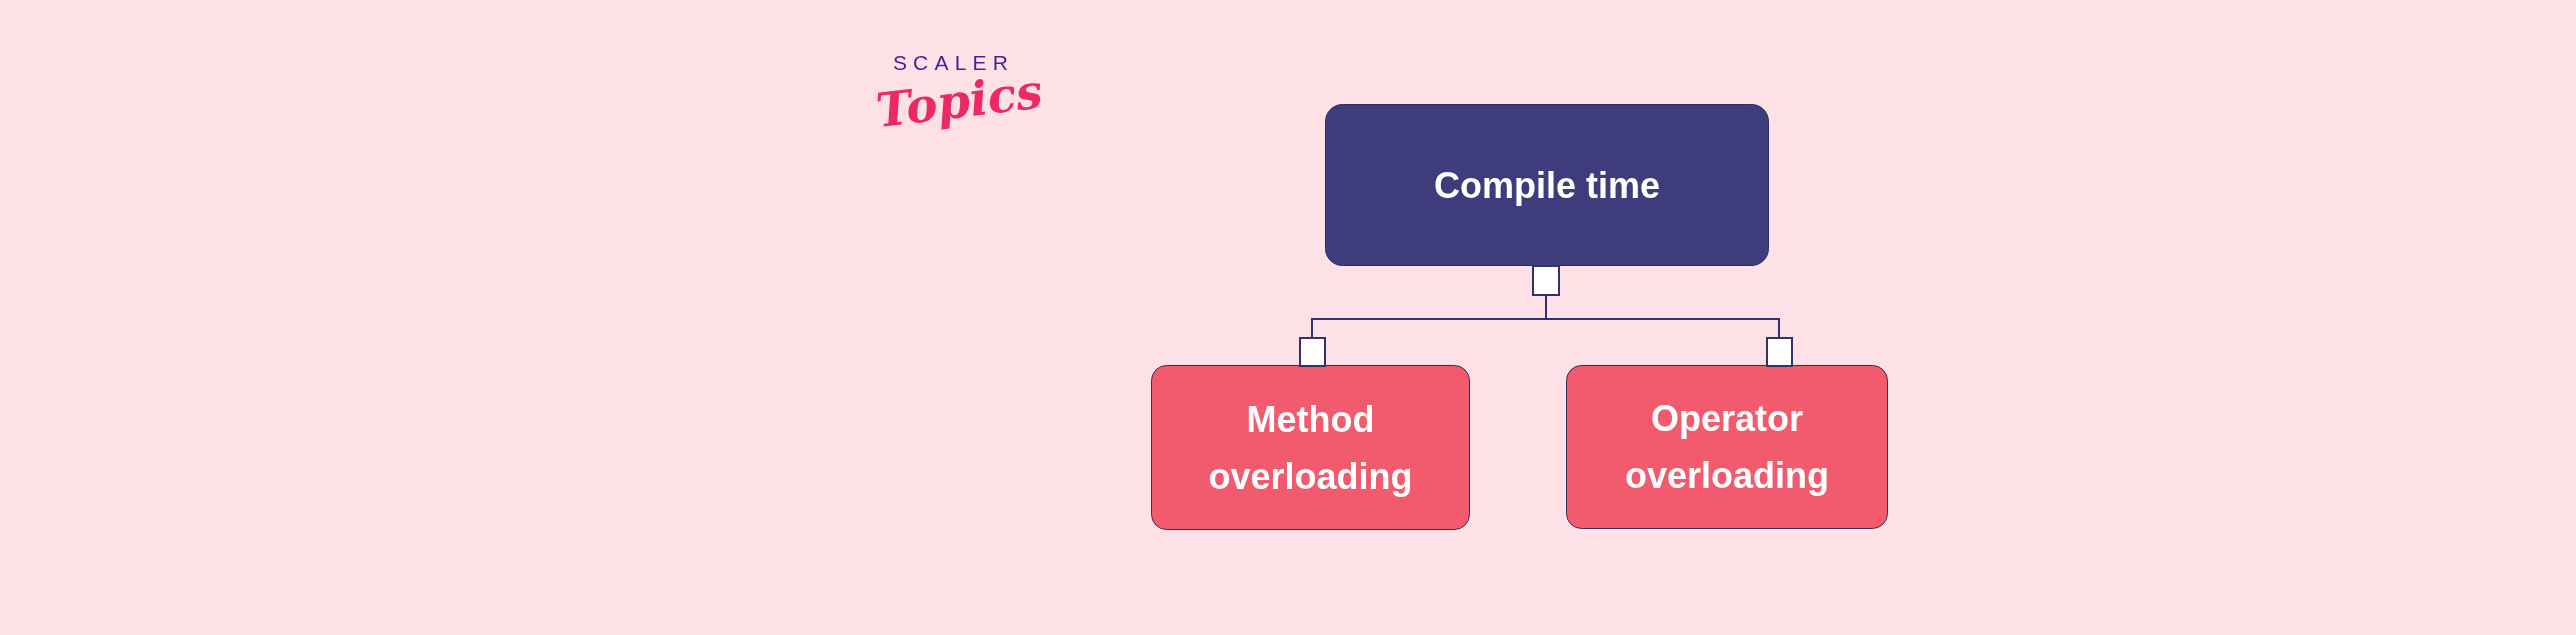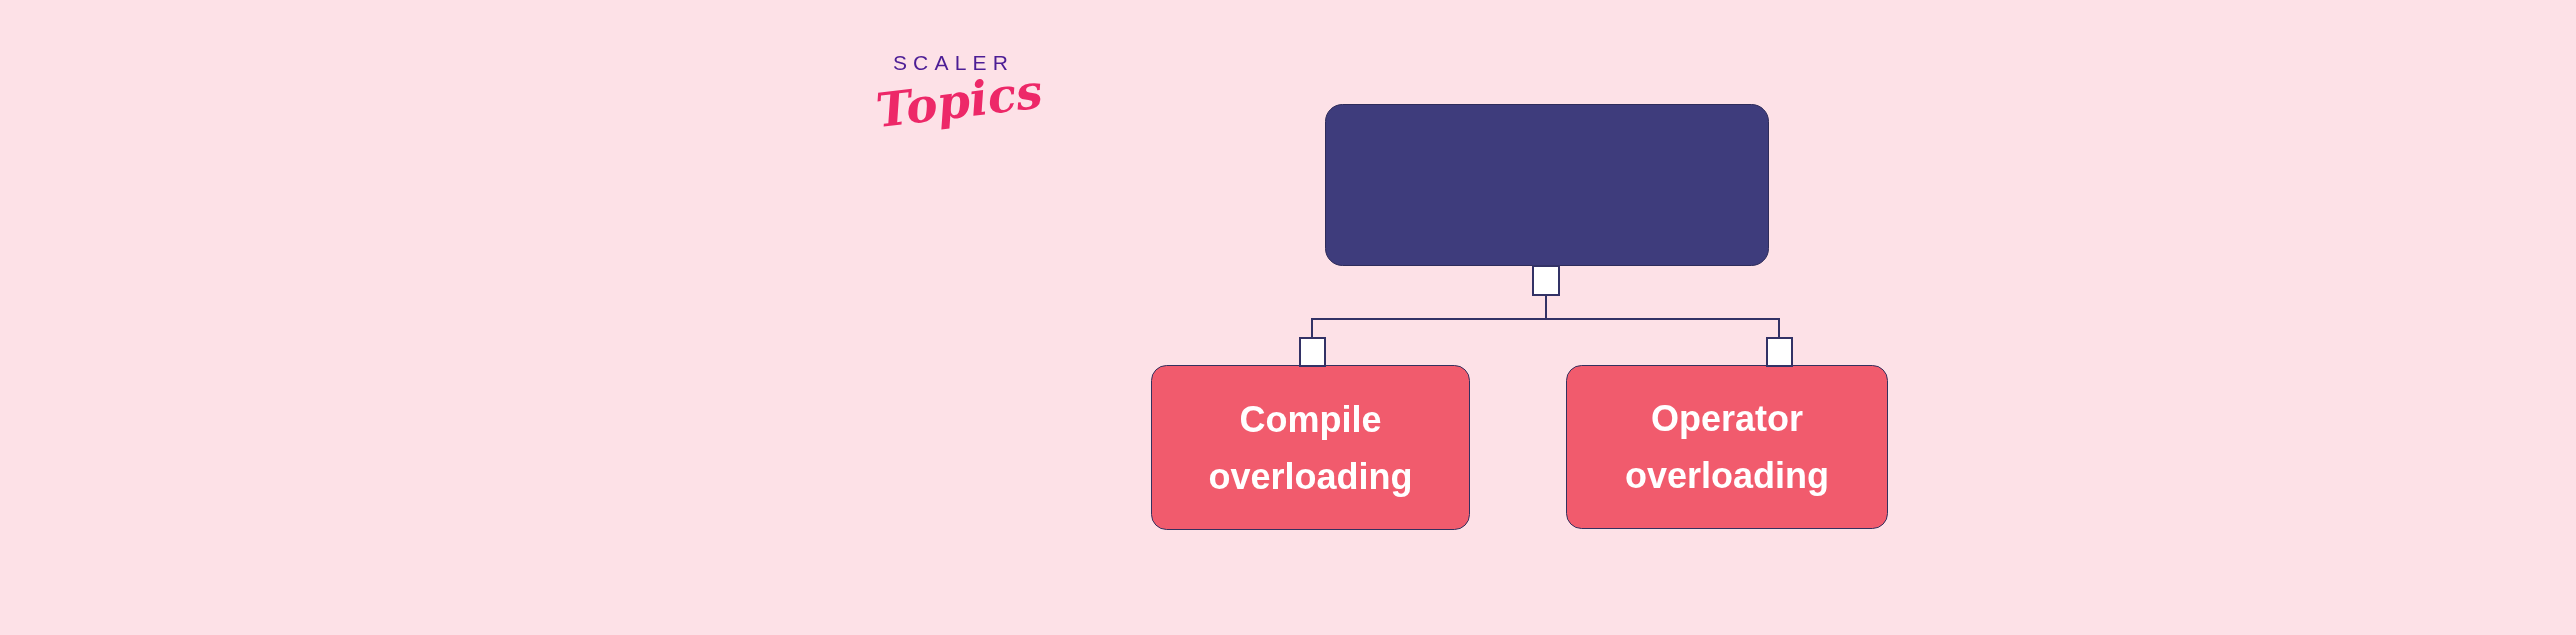--- a/index.html
+++ b/index.html
@@ -129,24 +129,25 @@
   <div class="edge edge-v-root"></div>
   <div class="edge edge-h"></div>
   <div class="edge edge-v-left"></div>
   <div class="edge edge-v-right"></div>
 
   <div class="port port-root"></div>
   <div class="port port-left"></div>
   <div class="port port-right"></div>
 
   <div class="node node-root">
+    <span class="line">Compile time</span>
   </div>
 
   <div class="node node-child node-child-left">
-    <span class="line">Compile</span>
+    <span class="line">Method</span>
     <span class="line">overloading</span>
   </div>
 
   <div class="node node-child node-child-right">
     <span class="line">Operator</span>
     <span class="line">overloading</span>
   </div>
 
 </div>
 

